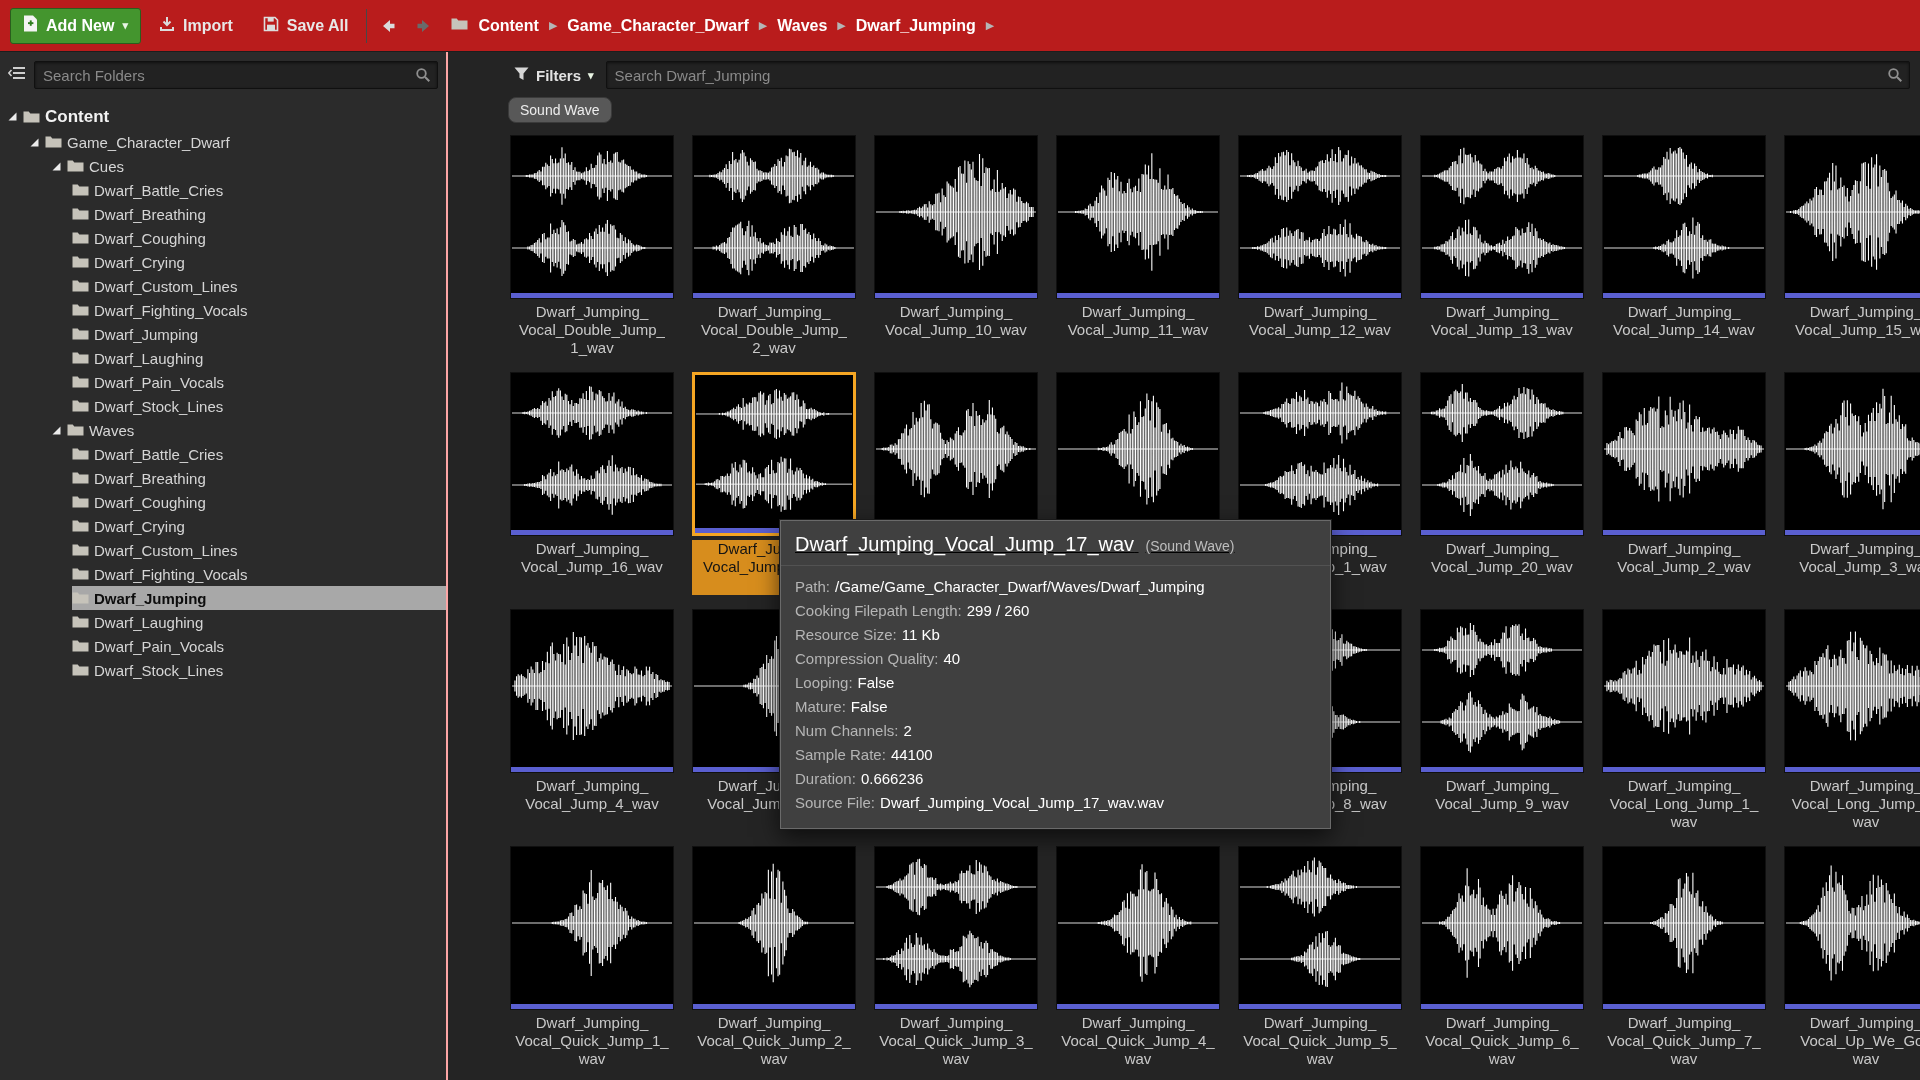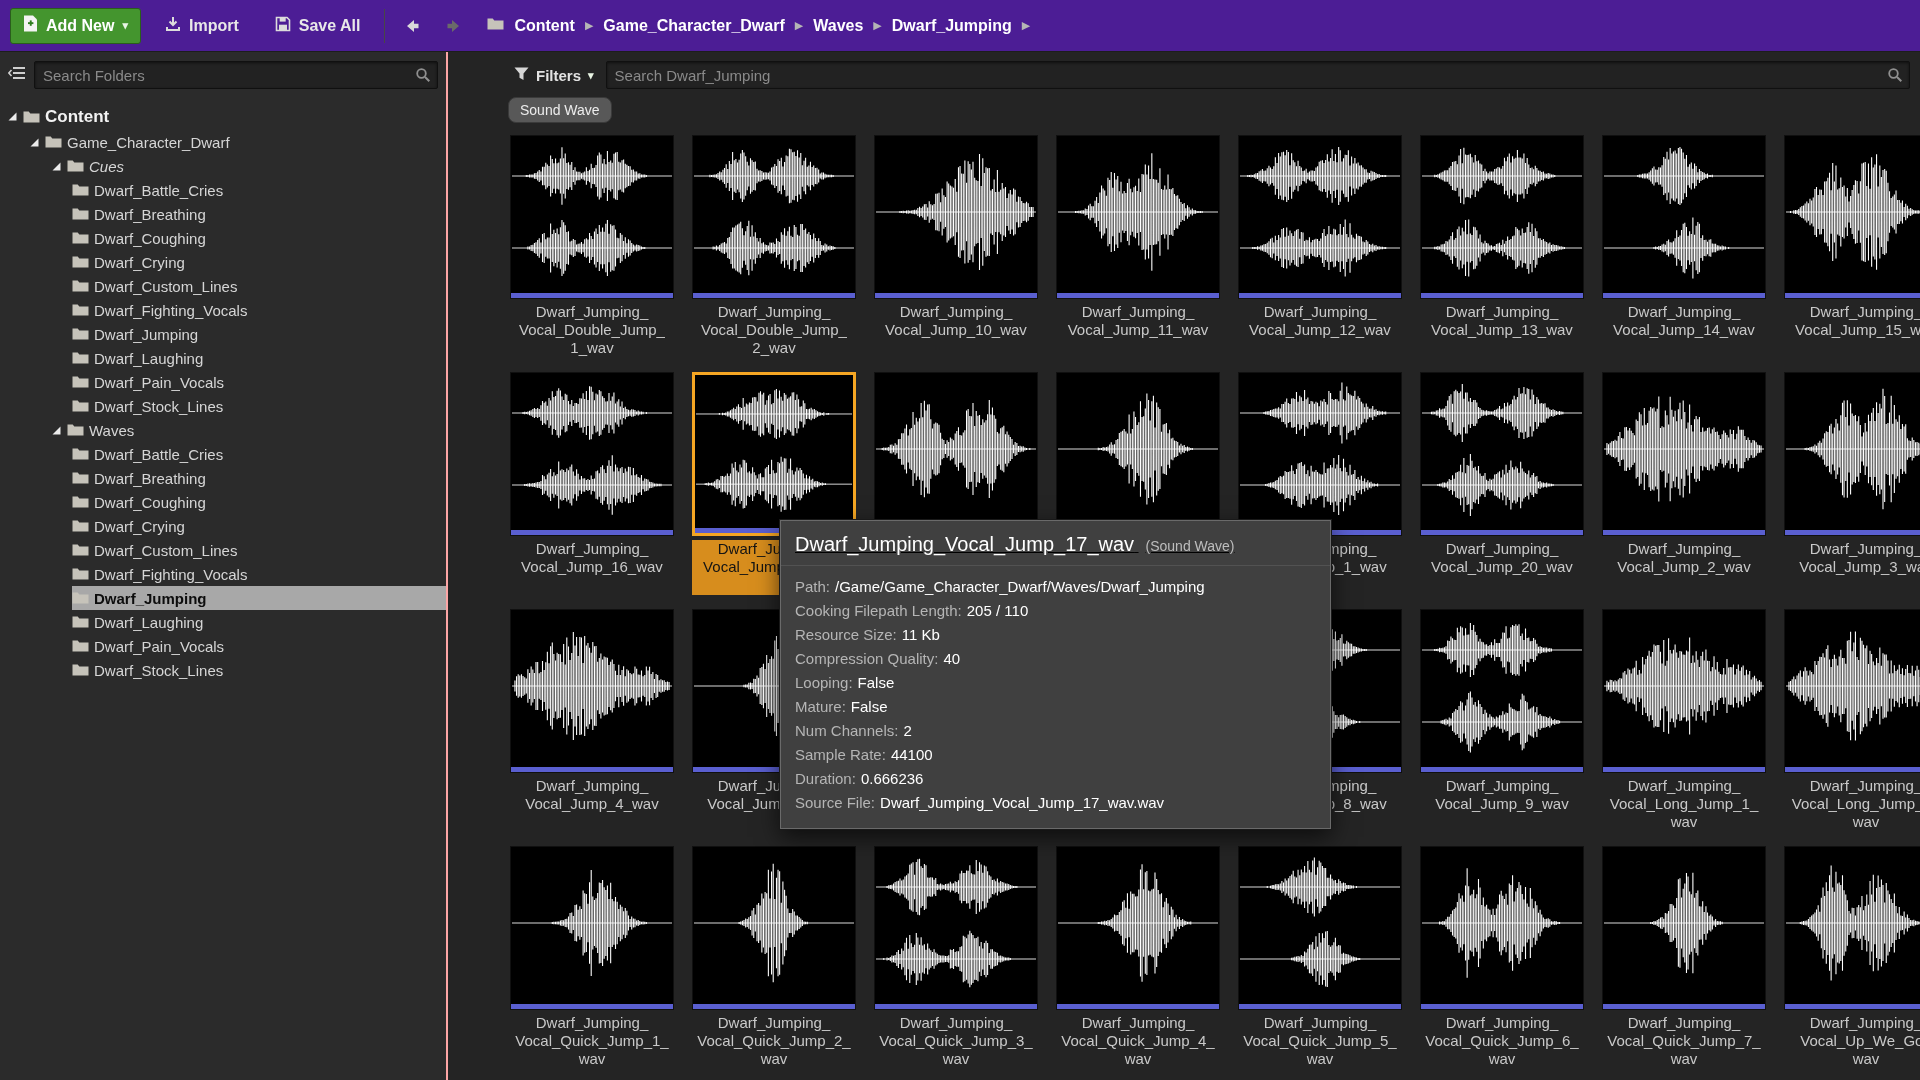--- a/index.html
+++ b/index.html
@@ -2,22 +2,22 @@
 <html style="--green: #44952e; --orange: #f5a623; --strip: #5a5fd0;"><head>
 <meta charset="utf-8">
 <style>
   * { margin:0; padding:0; box-sizing:border-box; }
   html,body { width:1920px; height:1080px; overflow:hidden; background:#242424;
               font-family:"Liberation Sans", sans-serif; }
   #app { position:relative; width:1920px; height:1080px; background:#242424; }
 
   
   #toolbar { position:absolute; left:0; top:0; width:1920px; height:52px;
-             background:#4c1d95; border-bottom:1px solid #1d1d1d;
-             display:flex; align-items:center; padding:0 10px; gap:12px;text-align:right; }
+             background:#b91c1c; border-bottom:1px solid #1d1d1d;
+             display:flex; align-items:center; padding:0 10px; gap:6px;text-align:right; }
   .tb-btn { display:flex; align-items:center; gap:8px; height:36px; padding:0 12px;
             color:#e8e8e8; font-size:16px; font-weight:bold; border-radius:3px; cursor:default; }
   #add-new-btn { background:var(--green,#44952e); border:1px solid #2a5e1c; color:#fff; }
   .caret { font-size:11px; color:#e9f5e4; }
   .vsep { width:1px; height:34px; background:#262626; border-right:1px solid #474747; }
   .nav-arrow { display:flex; align-items:center; padding:0 4px; }
   #breadcrumb { display:flex; align-items:center; gap:10px; margin-left:6px; }
   .crumb { color:#fff; font-size:16px; font-weight:bold; }
   .crumb-sep { color:#b5b5b5; font-size:11px; }
 
@@ -190,21 +190,21 @@
               </svg>
             </span>
             <span class="tree-folder">
               <svg width="17" height="14" viewBox="0 0 17 14">
                 <path d="M0.5 1.5 h5.2 l1.6 2 h9.2 v9 h-16 z" fill="#c6c3ba"></path>
               </svg>
             </span>
             <span class="tree-label">Game_Character_Dwarf</span>
           </span>
         </div>
-        <div class="tree-row" style="padding-left: 50px; font-style: italic;">
+        <div class="tree-row" style="padding-left: 50px;">
           <span class="tree-inner">
             <span class="expander">
               <svg width="9" height="9" viewBox="0 0 9 9">
                 <path d="M8.5 0.5 V8.5 H0.5 Z" fill="#ececec"></path>
               </svg>
             </span>
             <span class="tree-folder">
               <svg width="17" height="14" viewBox="0 0 17 14">
                 <path d="M0.5 1.5 h5.2 l1.6 2 h9.2 v9 h-16 z" fill="#c6c3ba"></path>
               </svg>
@@ -914,21 +914,21 @@
       </div>
   </div>
 
   <div id="tooltip">
     <div class="tt-header">
       <span class="tt-title">Dwarf_Jumping_Vocal_Jump_17_wav</span>
       <span class="tt-type">(Sound Wave)</span>
     </div>
     <div class="tt-body">
         <div class="tt-row"><span class="tt-label">Path:</span><span class="tt-value">/Game/Game_Character_Dwarf/Waves/Dwarf_Jumping</span></div>
-        <div class="tt-row"><span class="tt-label">Cooking Filepath Length:</span><span class="tt-value">205 / 110</span></div>
+        <div class="tt-row"><span class="tt-label">Cooking Filepath Length:</span><span class="tt-value">299 / 260</span></div>
         <div class="tt-row"><span class="tt-label">Resource Size:</span><span class="tt-value">11 Kb</span></div>
         <div class="tt-row"><span class="tt-label">Compression Quality:</span><span class="tt-value">40</span></div>
         <div class="tt-row"><span class="tt-label">Looping:</span><span class="tt-value">False</span></div>
         <div class="tt-row"><span class="tt-label">Mature:</span><span class="tt-value">False</span></div>
         <div class="tt-row"><span class="tt-label">Num Channels:</span><span class="tt-value">2</span></div>
         <div class="tt-row"><span class="tt-label">Sample Rate:</span><span class="tt-value">44100</span></div>
         <div class="tt-row"><span class="tt-label">Duration:</span><span class="tt-value">0.666236</span></div>
         <div class="tt-row"><span class="tt-label">Source File:</span><span class="tt-value">Dwarf_Jumping_Vocal_Jump_17_wav.wav</span></div>
       </div>
   </div>

